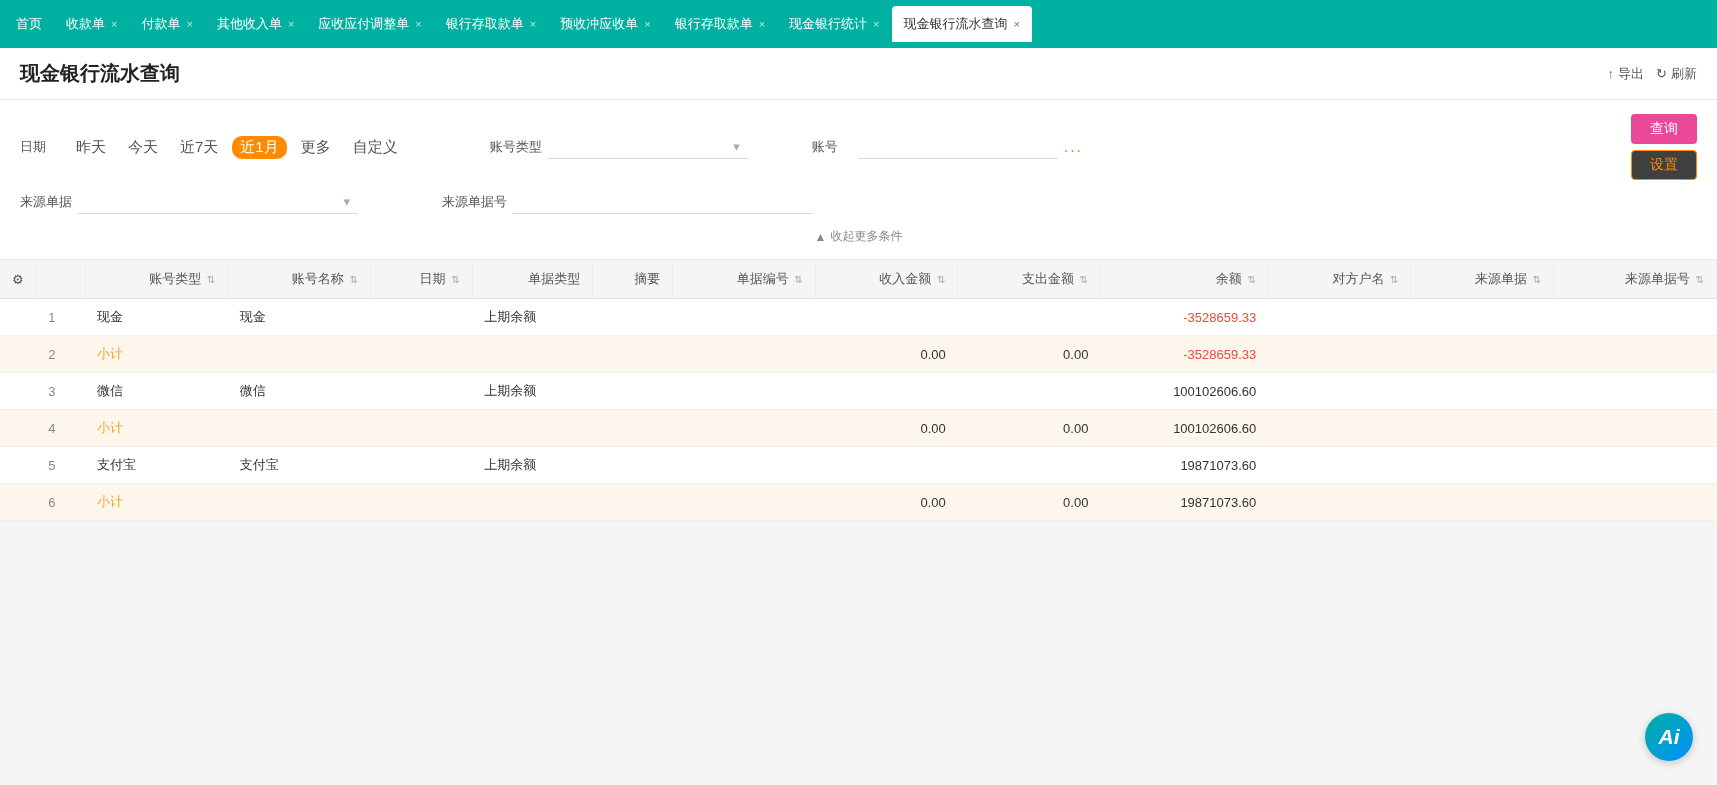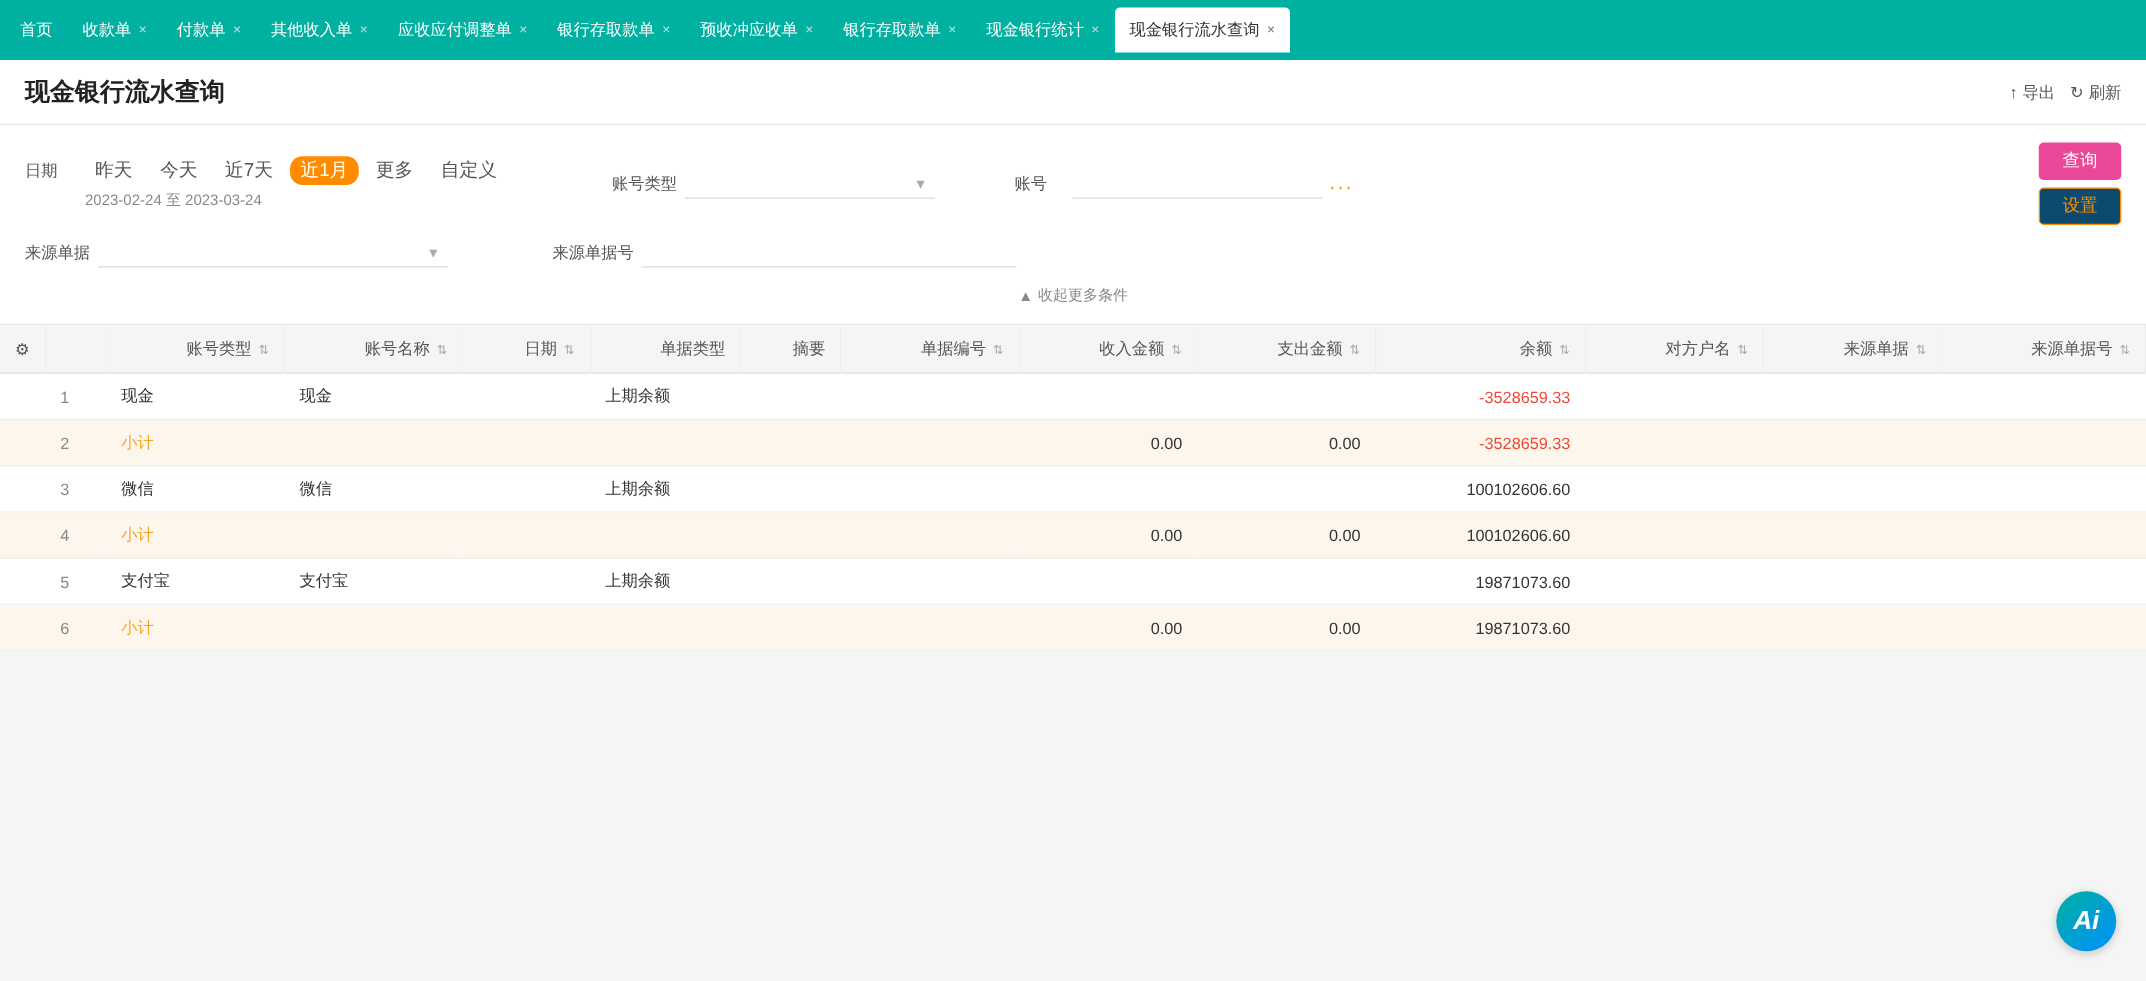--- a/index.html
+++ b/index.html
@@ -145,21 +145,21 @@
     .query-btn {
       background: #ec4899;
       color: #fff;
       border: none;
       border-radius: 4px;
       padding: 6px 18px;
       font-size: 14px;
       cursor: pointer;
     }
     .settings-btn {
-      background: #0c4a6e;
+      background: #404040;
       color: #ff8c00;
       border: 1px solid #ff8c00;
       border-radius: 4px;
       padding: 5px 18px;
       font-size: 14px;
       cursor: pointer;
     }
     .collapse-btn {
       display: flex;
       align-items: center;
@@ -306,23 +306,20 @@
       <div style="display:flex;align-items:center;gap:8px;">
         <span class="filter-label">日期</span>
         <div class="date-options">
           <span class="date-opt">昨天</span>
           <span class="date-opt">今天</span>
           <span class="date-opt">近7天</span>
           <span class="date-opt active">近1月</span>
           <span class="date-opt">更多</span>
           <span class="date-opt">自定义</span>
         </div>
-      </div>
-      <div style="padding-left:44px;">
-        <span class="date-range">2023-02-24 至 2023-03-24</span>
       </div>
     </div>
 
     <div class="filter-select" style="margin-left:60px;">
       <span class="filter-label">账号类型</span>
       <div class="select-box" style="min-width:200px;">
         <span></span>
       </div>
     </div>
 

